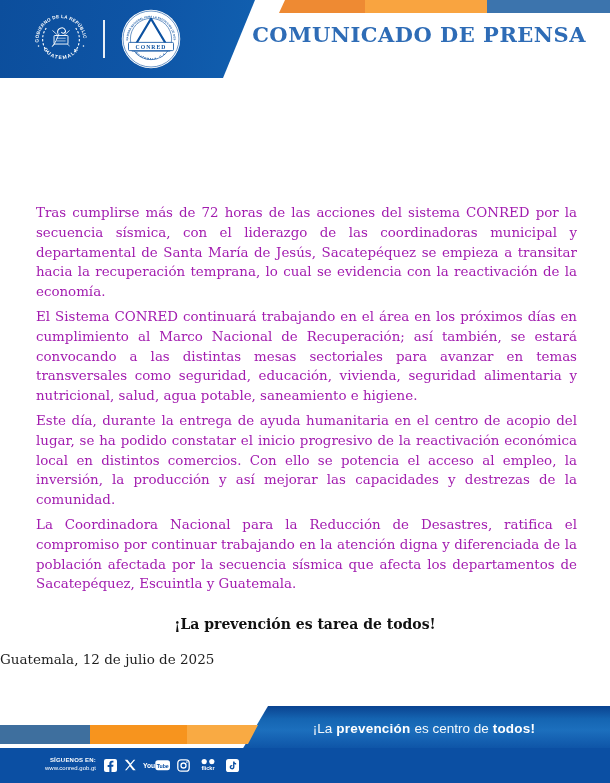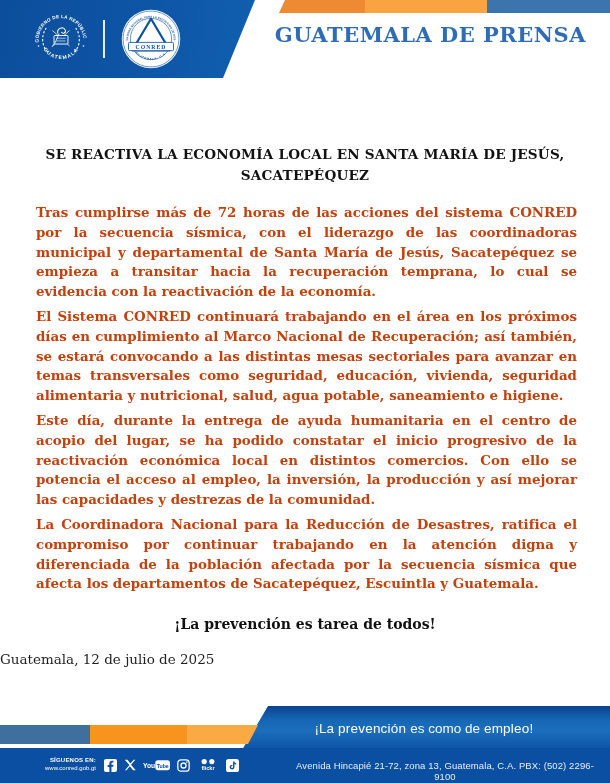--- a/index.html
+++ b/index.html
@@ -23,38 +23,38 @@
   .h-stripe .s3{flex:1;background:#3c74ad;}
   .h-title{
     position:absolute;top:22px;right:24px;text-align:right;
     color:#2e6cb6;font-weight:bold;font-size:21px;line-height:26px;letter-spacing:.5px;
   }
   
   .doc-title{
     position:absolute;top:144px;left:40px;right:40px;text-align:center;
     font-weight:bold;font-size:13.6px;line-height:21px;color:#111;letter-spacing:.2px;
   }
-  .doc-body{position:absolute;top:203px;left:36px;right:33px;color:#c2410c;font-weight:bold;}
+  .doc-body{position:absolute;top:203px;left:36px;right:33px;color:#a21caf;}
   .doc-body p{margin:0 0 5px 0;font-size:13.4px;line-height:19.8px;text-align:justify;}
   .slogan{
     position:absolute;top:616px;left:0;right:0;text-align:center;
     font-weight:bold;font-size:14px;color:#111;
   }
   .dateline{position:absolute;top:651px;left:0;right:0;text-align:left;font-size:13.5px;color:#1f1f1f;}
   
   .f-band{
     position:absolute;left:238px;right:0;top:706px;height:44px;
     background:linear-gradient(180deg,#0a4390 0%,#1565b2 30%,#1c6fbd 55%,#0d52a5 100%);
     clip-path:polygon(30px 0,100% 0,100% 100%,4px 100%);
     display:flex;align-items:center;justify-content:center;
     font-family:"Liberation Sans","DejaVu Sans",sans-serif;color:#fff;font-size:13.5px;
   }
   .f-band .rib span{margin:0 2px;}
   .f-band .lt{font-weight:400;opacity:.96;}
-  .f-band .bd{font-weight:400;letter-spacing:.2px;}
+  .f-band .bd{font-weight:700;letter-spacing:.2px;}
   .f-stripes{position:absolute;left:0;top:725px;width:258px;height:19px;display:flex;
     clip-path:polygon(0 0,100% 0,248px 100%,0 100%);}
   .f-stripes .t1{width:90px;background:#3e6f9e;}
   .f-stripes .t2{width:97px;background:#f7941e;}
   .f-stripes .t3{flex:1;background:#f9aa43;}
   .f-bar{
     position:absolute;left:0;right:0;top:748px;bottom:0;background:#0b4fa3;
     font-family:"Liberation Sans","DejaVu Sans",sans-serif;color:#fff;
   }
   .follow{
@@ -122,39 +122,38 @@
       </svg>
     </div>
 
     <div class="h-stripe">
       <div class="s1"></div>
       <div class="s2"></div>
       <div class="s3"></div>
     </div>
 
     <div class="h-title">
-      <div>GUATEMALA DE PRENSA</div>
-    </div>
-  </div>
-
-  <div class="doc-title">SE REACTIVA LA ECONOMÍA LOCAL EN SANTA MARÍA DE JESÚS, SACATEPÉQUEZ</div>
+      <div>COMUNICADO DE PRENSA</div>
+    </div>
+  </div>
+
 
   <div class="doc-body">
     <p>Tras cumplirse más de 72 horas de las acciones del sistema CONRED por la secuencia sísmica, con el liderazgo de las coordinadoras municipal y departamental de Santa María de Jesús, Sacatepéquez se empieza a transitar hacia la recuperación temprana, lo cual se evidencia con la reactivación de la economía.</p>
     <p>El Sistema CONRED continuará trabajando en el área en los próximos días en cumplimiento al Marco Nacional de Recuperación; así también, se estará convocando a las distintas mesas sectoriales para avanzar en temas transversales como seguridad, educación, vivienda, seguridad alimentaria y nutricional, salud, agua potable, saneamiento e higiene.</p>
     <p>Este día, durante la entrega de ayuda humanitaria en el centro de acopio del lugar, se ha podido constatar el inicio progresivo de la reactivación económica local en distintos comercios. Con ello se potencia el acceso al empleo, la inversión, la producción y así mejorar las capacidades y destrezas de la comunidad.</p>
     <p>La Coordinadora Nacional para la Reducción de Desastres, ratifica el compromiso por continuar trabajando en la atención digna y diferenciada de la población afectada por la secuencia sísmica que afecta los departamentos de Sacatepéquez, Escuintla y Guatemala.</p>
   </div>
 
   <div class="slogan">¡La prevención es tarea de todos!</div>
   <div class="dateline">Guatemala, 12 de julio de 2025</div>
 
   <div class="f-band">
     <div class="rib">
-      <span class="lt">¡La</span><span class="bd">prevención</span><span class="lt">es como de</span><span class="bd">empleo!</span>
+      <span class="lt">¡La</span><span class="bd">prevención</span><span class="lt">es centro de</span><span class="bd">todos!</span>
     </div>
   </div>
 
   <div class="f-stripes">
     <div class="t1"></div>
     <div class="t2"></div>
     <div class="t3"></div>
   </div>
 
   <div class="f-bar">
@@ -195,16 +194,15 @@
           <text x="13" y="14.5" font-size="6.5" fill="#fff" text-anchor="middle" font-weight="bold" font-family="Liberation Sans, sans-serif">flickr</text>
         </svg>
       </span>
       <span class="ic">
         <svg width="13" height="13" viewBox="0 0 16 16">
             <rect width="16" height="16" rx="3.2" fill="#fff"></rect>
             <path fill="#0b4fa3" d="M8.7 3h1.7c.1 1.1.9 2 2.1 2.2v1.7c-.8 0-1.5-.3-2.1-.7v3.5c0 1.9-1.2 3.1-3 3.1-1.7 0-2.9-1.2-2.9-2.8 0-1.6 1.2-2.7 2.8-2.7h.5v1.7h-.5c-.7 0-1.2.4-1.2 1 0 .6.5 1.1 1.2 1.1.8 0 1.4-.6 1.4-1.6V3z"></path>
           </svg>
       </span>
     </div>
-    <div class="address">Avenida Hincapié 21-72, zona 13, Guatemala, C.A. PBX: (502) 2296-9100</div>
   </div>
 
 </div>
 
 </body></html>

